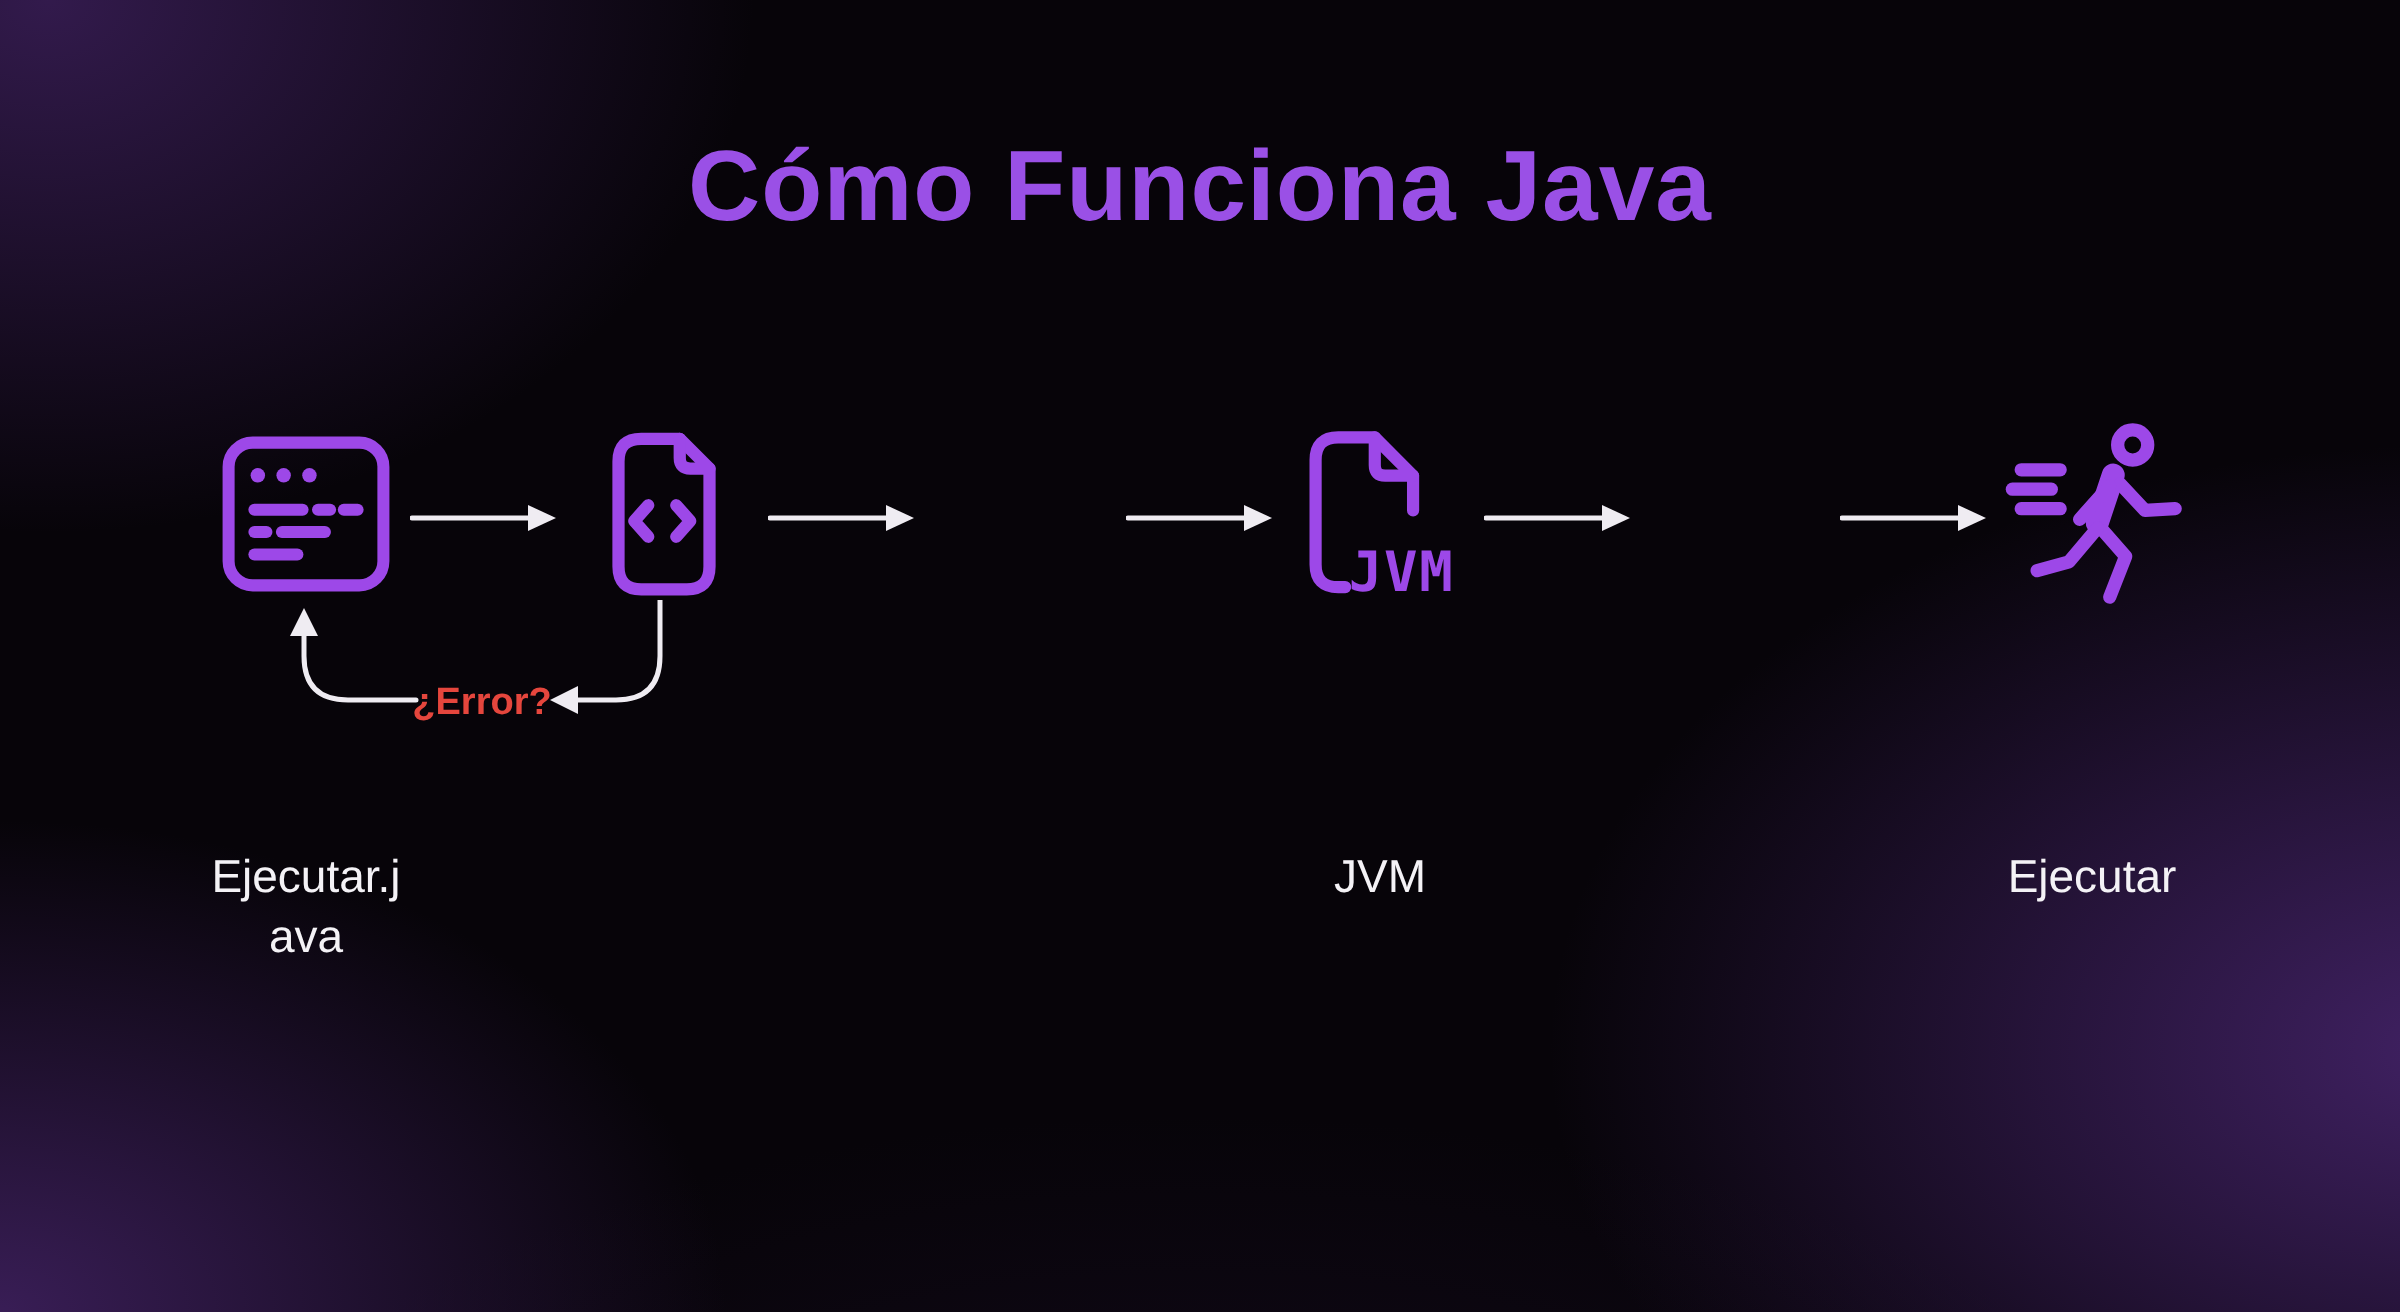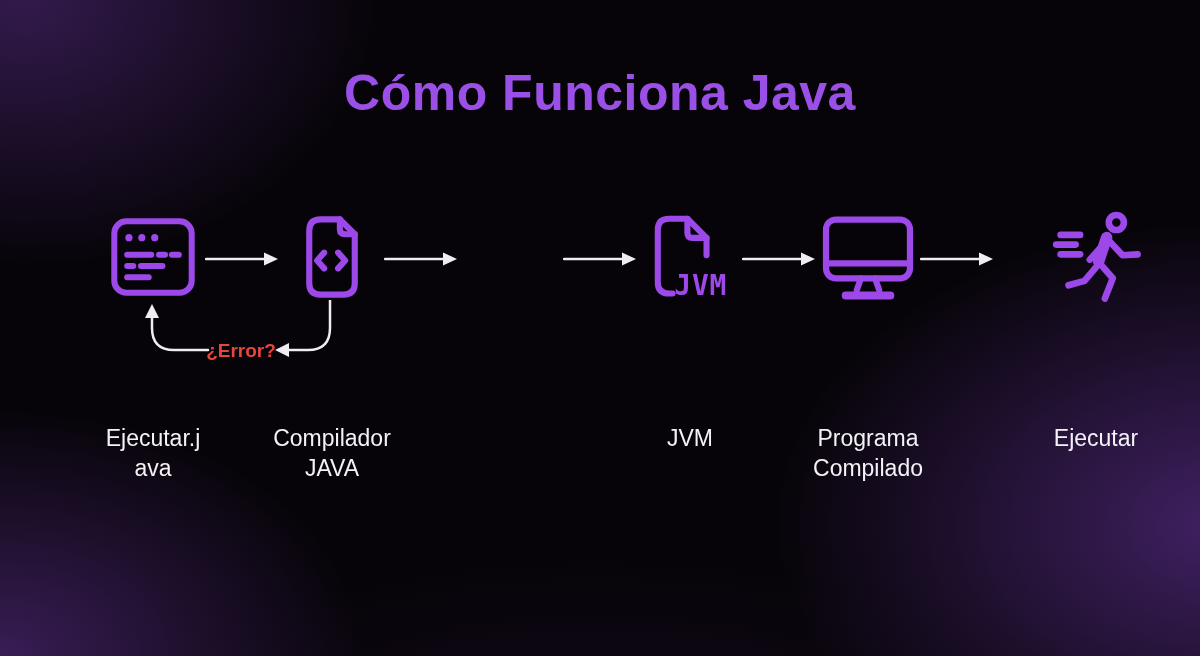--- a/index.html
+++ b/index.html
@@ -75,51 +75,36 @@
 
   <div class="step" style="left:252px">
     <div class="icon-box">
       <svg class="icon" viewBox="0 0 80 96" width="70" height="84" stroke-width="7">
         <path d="M49 5 H27 Q14 5 14 18 V78 Q14 91 27 91 H53 Q66 91 66 78 V22 Z"></path>
         <path d="M49 5 V16 Q49 22 55 22 H66"></path>
         <path d="M31 43 L23 52 L31 61"></path>
         <path d="M47 43 L55 52 L47 61"></path>
       </svg>
     </div>
-    <div class="step-label">Compilador
-JAVA</div>
   </div>
 
 
   <div class="step" style="left:610px">
     <div class="icon-box">
       <svg class="icon" viewBox="0 0 108 98" width="94" height="86" stroke-width="7">
         <path d="M34 91 H30 Q17 91 17 78 V18 Q17 5 30 5 H51 L73 27 V47"></path>
         <path d="M51 5 V21 Q51 27 57 27 H73"></path>
         <text class="jvm-text" x="36" y="93">JVM</text>
       </svg>
     </div>
     <div class="step-label">JVM</div>
   </div>
 
-  <div class="step" style="left:788px">
-    <div class="icon-box">
-      <svg class="icon" viewBox="0 0 112 98" width="100" height="88" stroke-width="7">
-        <rect x="9" y="7" width="94" height="66" rx="11"></rect>
-        <path d="M9 56 H103"></path>
-        <path d="M48 73 L43.5 86"></path>
-          <path d="M64 73 L68.5 86"></path>
-        <path d="M31 92 H81" stroke-width="9"></path>
-      </svg>
-    </div>
-    <div class="step-label">Programa
-Compilado</div>
-  </div>
 
-  <div class="step" style="left:1016px">
+  <div class="step" style="left:966px">
     <div class="icon-box">
       <svg class="icon" viewBox="0 0 104 106" width="92" height="94" stroke-width="7.5">
         <path d="M12 28 H34"></path>
           <path d="M7 39 H29"></path>
           <path d="M12 50 H34"></path>
         <circle cx="75" cy="14" r="8.5"></circle>
         <path d="M64 31 L55 58" stroke-width="13"></path>
         <path d="M68 36 L82 51 L99 50"></path>
         <path d="M62 37 L45 56"></path>
         <path d="M57 61 L71 77 L62 100"></path>

